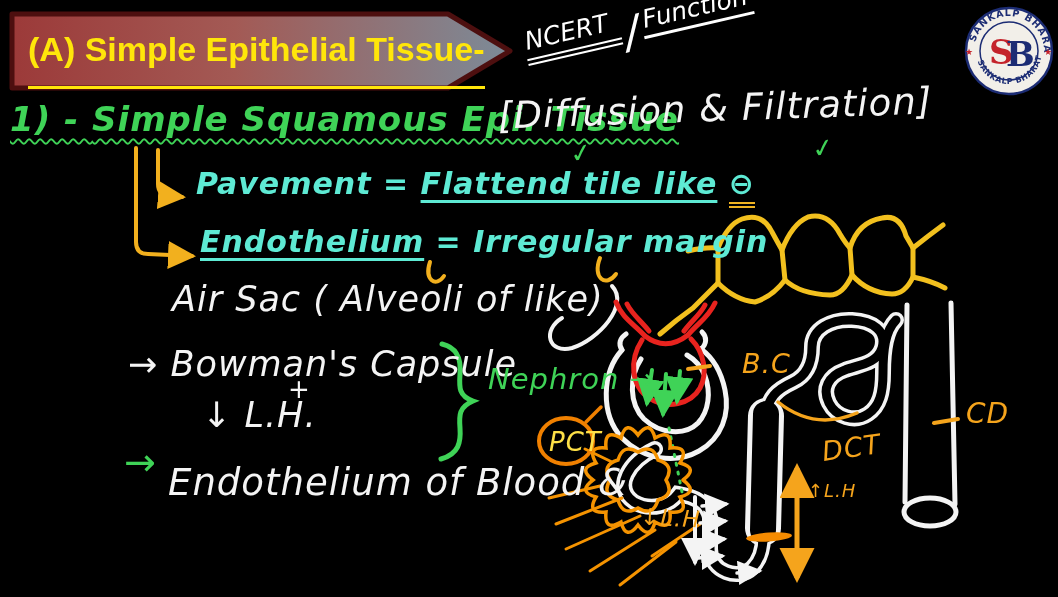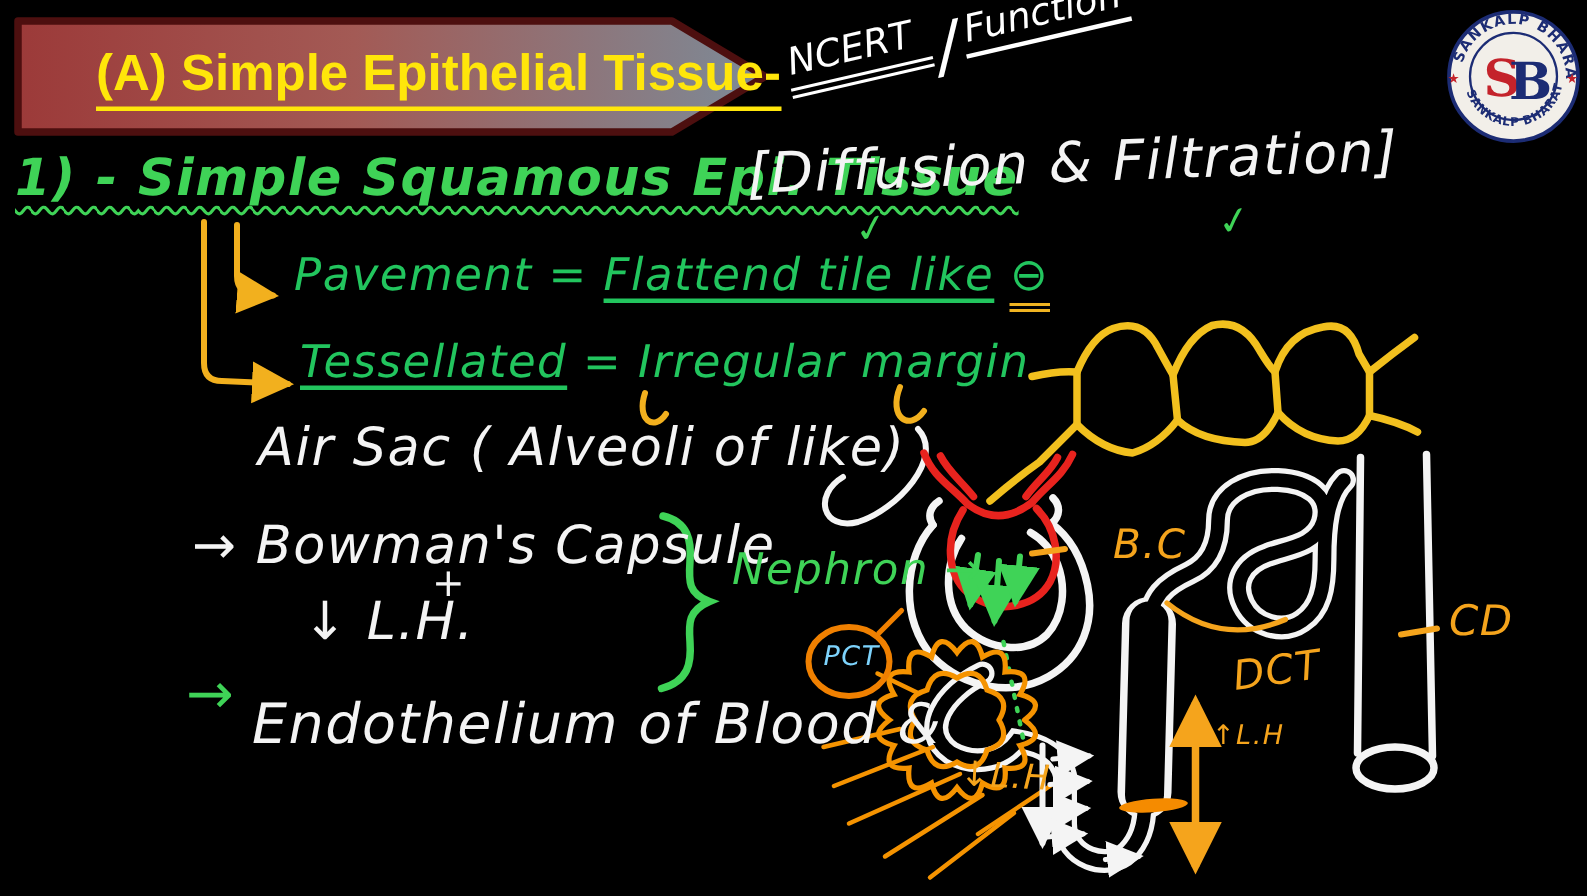--- a/index.html
+++ b/index.html
@@ -2,25 +2,25 @@
 <html><head>
 <meta charset="utf-8">
 <style>
   html,body{margin:0;padding:0;background:#000;}
   .canvas{position:relative;width:1058px;height:597px;background:#000;overflow:hidden;
           font-family:"DejaVu Sans",sans-serif;}
   svg{position:absolute;left:0;top:0;}
   .txt{position:absolute;white-space:nowrap;font-style:italic;letter-spacing:1px;line-height:1;}
   .white{color:#f4f4f4;}
   .green{color:#3fd357;}
-  .yellow{color:#22c55e;}
+  .yellow{color:#5eead4;font-weight:bold;}
   .orange{color:#f5a41c;}
   .banner-text{position:absolute;left:28px;top:30px;font-style:normal;
      font-family:"Liberation Sans",sans-serif;font-weight:bold;font-size:34px;color:#ffe60a;}
-  .banner-text span{border-bottom:3px solid #ffe60a;padding-bottom:3px;margin-left:36px;}
+  .banner-text span{border-bottom:3px solid #ffe60a;padding-bottom:18px;}
   .heading{font-size:34px;font-weight:bold;}
   .heading .wavy{text-decoration:underline;text-decoration-style:wavy;
      text-decoration-thickness:2px;text-underline-offset:7px;}
   .ncert-note{position:absolute;left:520px;top:28px;transform:rotate(-13deg);
      transform-origin:left top;color:#fff;font-style:italic;display:flex;align-items:flex-end;gap:4px;}
   .ncert-note .w1{font-size:25px;border-bottom:7px double #fff;padding:0 10px 3px 2px;}
   .ncert-note .slash{font-size:44px;line-height:.7;transform:translateY(6px);}
   .ncert-note .w2{font-size:25px;border-bottom:3px solid #fff;padding:0 4px 2px 2px;}
   .u{ text-decoration:underline;text-underline-offset:6px;text-decoration-thickness:2.5px;}
   .uu{border-bottom:6px double #f0b422;padding-bottom:1px;}
@@ -187,32 +187,32 @@
   <div class="txt white" style="left:498px;top:90px;font-size:37px;transform:rotate(-2deg);">[Diffusion &amp; Filtration]</div>
   <span class="check" style="left:570px;top:138px;">✓</span>
   <span class="check" style="left:812px;top:133px;">✓</span>
 
   <div class="txt yellow" style="left:196px;top:169px;font-size:30px;">
     <span>Pavement</span><span> = </span><span class="u">Flattend tile like</span>
     <span class="uu">⊖</span>
   </div>
 
   <div class="txt yellow" style="left:200px;top:227px;font-size:30px;">
-    <span class="u">Tessellated</span><span> = </span><span>Irregular margin</span>
+    <span class="u">Endothelium</span><span> = </span><span>Irregular margin</span>
   </div>
 
   <div class="txt white" style="left:172px;top:282px;font-size:35px;">Air Sac ( Alveoli of like)</div>
   <div class="txt white" style="left:128px;top:347px;font-size:35px;">→ Bowman's Capsule</div>
   <div class="txt white" style="left:288px;top:376px;font-size:26px;">+</div>
   <div class="txt white" style="left:202px;top:398px;font-size:35px;text-align:center;">↓ L.H.</div>
   <div class="txt green" style="left:464px;top:365px;font-size:29px;margin-left:24px;">Nephron →</div>
 
   <div class="txt green" style="left:124px;top:443px;font-size:38px;">→</div>
   <div class="txt white" style="left:168px;top:424px;font-size:37px;margin-top:40px;">Endothelium of Blood &amp;</div>
 
   <div class="txt orange" style="left:714px;top:350px;font-size:27px;margin-left:28px;">B.C</div>
-  <div class="txt orange" style="left:549px;top:429px;font-size:18px;color:#7dd3fc;">PCT</div>
+  <div class="txt orange" style="left:549px;top:429px;font-size:26px;color:#fde047;">PCT</div>
   <div class="txt orange" style="left:822px;top:434px;font-size:27px;transform:rotate(-8deg);">DCT</div>
   <div class="txt orange" style="left:966px;top:400px;font-size:28px;">CD</div>
   <div class="txt orange" style="left:640px;top:507px;font-size:23px;transform:rotate(3deg);">↓L.H</div>
   <div class="txt orange" style="left:808px;top:482px;font-size:18px;">↑L.H</div>
 
 </div>
 
 </body></html>

